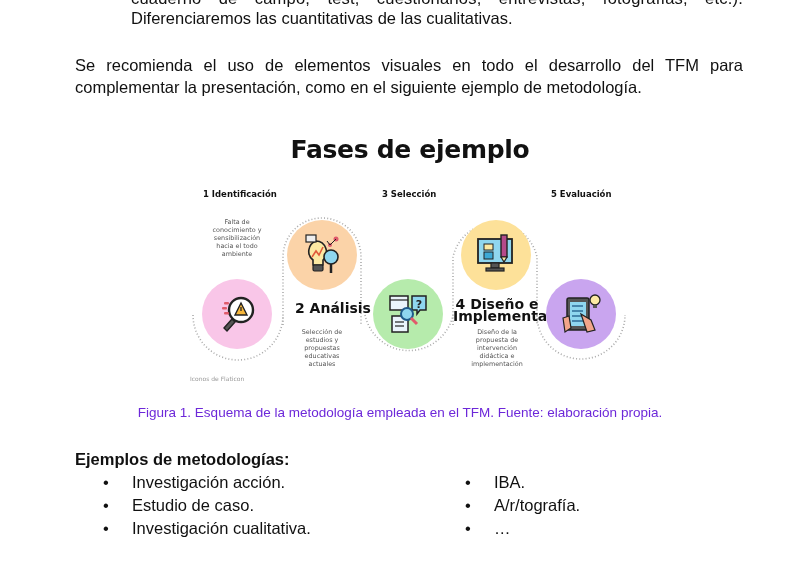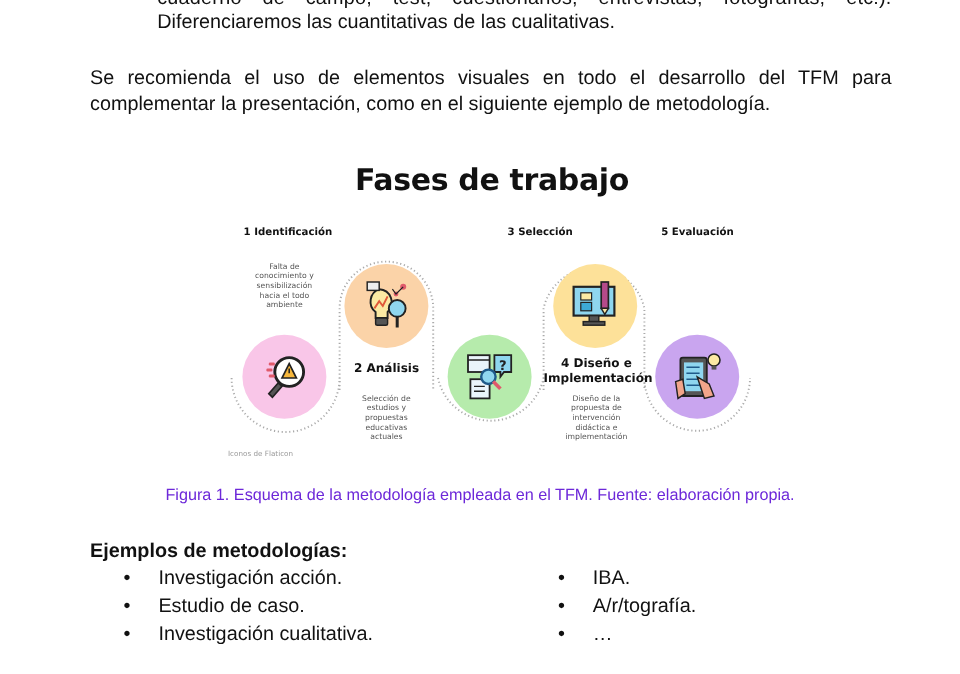--- a/index.html
+++ b/index.html
@@ -9,21 +9,21 @@
   .doc-text { position: absolute; font-family: "Liberation Sans", sans-serif; font-size: 16.5px; color: #111; line-height: 22px; }
   .cut-line { left: 131px; top: -13px; width: 612px; text-align: justify; text-align-last: justify; white-space: nowrap; letter-spacing: 0.2px; }
   .line2 { left: 131px; top: 7px; }
   .para { left: 75px; top: 54px; width: 668px; }
   .para .l1 { display: block; text-align: justify; text-align-last: justify; }
   .para .l2 { display: block; }
 
   .figure { position: absolute; left: 185px; top: 130px; width: 450px; height: 260px; }
   .fig-title { position: absolute; left: 0; width: 450px; top: 5px; text-align: center; font-family: "DejaVu Sans", sans-serif; font-weight: bold; font-size: 25px; color: #111; letter-spacing: -0.3px; }
   .phase-label { position: absolute; font-family: "DejaVu Sans", sans-serif; font-weight: bold; font-size: 8.5px; color: #111; white-space: nowrap; text-align: center; }
-  .phase-label.big { font-size: 10px; line-height: 12px; }
+  .phase-label.big { font-size: 14px; line-height: 12px; }
   .phase-desc { position: absolute; font-family: "DejaVu Sans", sans-serif; font-size: 6.4px; line-height: 8px; color: #555; text-align: center; width: 80px; }
   .circle { position: absolute; width: 70px; height: 70px; border-radius: 50%; display: flex; align-items: center; justify-content: center; }
   .circle svg { width: 48px; height: 48px; }
   .credit { position: absolute; left: 5px; top: 245px; font-family: "DejaVu Sans", sans-serif; font-size: 6px; color: #999; }
   .connectors { position: absolute; left: 0; top: 0; }
 
   .caption { position: absolute; left: 0; width: 800px; top: 405px; text-align: center; font-size: 13.5px; color: #6d28d9; }
 
   .ex-title { position: absolute; left: 75px; top: 450px; font-weight: bold; font-size: 16.5px; }
   .list { position: absolute; list-style: none; font-size: 16.5px; line-height: 23px; }
@@ -47,21 +47,21 @@
   <svg class="connectors" width="450" height="260">
     <g fill="none" stroke="#aaa" stroke-width="1.6" stroke-dasharray="1 2.2">
       <path d="M 8 185 A 45 45 0 0 0 98 185"></path>
       <path d="M 98 195 L 98 127 A 39 39 0 0 1 176 127 L 176 195"></path>
       <path d="M 180 185 A 45 45 0 0 0 268 185"></path>
       <path d="M 268 195 L 268 127 A 43 43 0 0 1 352 127 L 352 195"></path>
       <path d="M 352 185 A 44 44 0 0 0 440 185"></path>
     </g>
   </svg>
 
-  <div class="fig-title">Fases de trabajo</div>
+  <div class="fig-title">Fases de ejemplo</div>
 
   <div class="phase-label" style="left:18px; top:59px;">1 Identificación</div>
   <div class="phase-desc" style="left:12px; top:88px;">
     <div>Falta de</div>
     <div>conocimiento  y</div>
     <div>sensibilización</div>
     <div>hacia el todo</div>
     <div>ambiente</div>
   </div>
   <div class="circle" style="left:17px; top:149px; background:#f9c6e8;">
@@ -91,21 +91,21 @@
   </div>
   <div class="phase-label big" style="left:110px; top:172px;">2 Análisis</div>
   <div class="phase-desc" style="left:97px; top:198px;">
     <div>Selección de</div>
     <div>estudios y</div>
     <div>propuestas</div>
     <div>educativas</div>
     <div>actuales</div>
   </div>
 
-  <div class="phase-label" style="left:197px; top:59px;margin-left:41px;">3 Selección</div>
+  <div class="phase-label" style="left:197px; top:59px;">3 Selección</div>
   <div class="circle" style="left:188px; top:149px; background:#b6ebac;">
     <svg viewBox="0 0 48 48">
       <rect x="6" y="6" width="18" height="14" fill="#eaf4fb" stroke="#222" stroke-width="1.5"></rect>
       <line x1="6" y1="10" x2="24" y2="10" stroke="#222" stroke-width="1.2"></line>
       <rect x="8" y="26" width="16" height="16" fill="#eaf4fb" stroke="#222" stroke-width="1.5"></rect>
       <line x1="11" y1="32" x2="20" y2="32" stroke="#222" stroke-width="1.2"></line>
       <line x1="11" y1="36" x2="20" y2="36" stroke="#222" stroke-width="1.2"></line>
       <path d="M28 6 h14 v14 h-6 l-3 4 v-4 h-5 z" fill="#8fd6ef" stroke="#222" stroke-width="1.5"></path>
       <text x="35" y="18" font-size="11" font-weight="bold" text-anchor="middle" fill="#222" font-family="DejaVu Sans, sans-serif">?</text>
       <circle cx="23" cy="24" r="6" fill="#8fd6ef" stroke="#1f5a8a" stroke-width="2"></circle>

